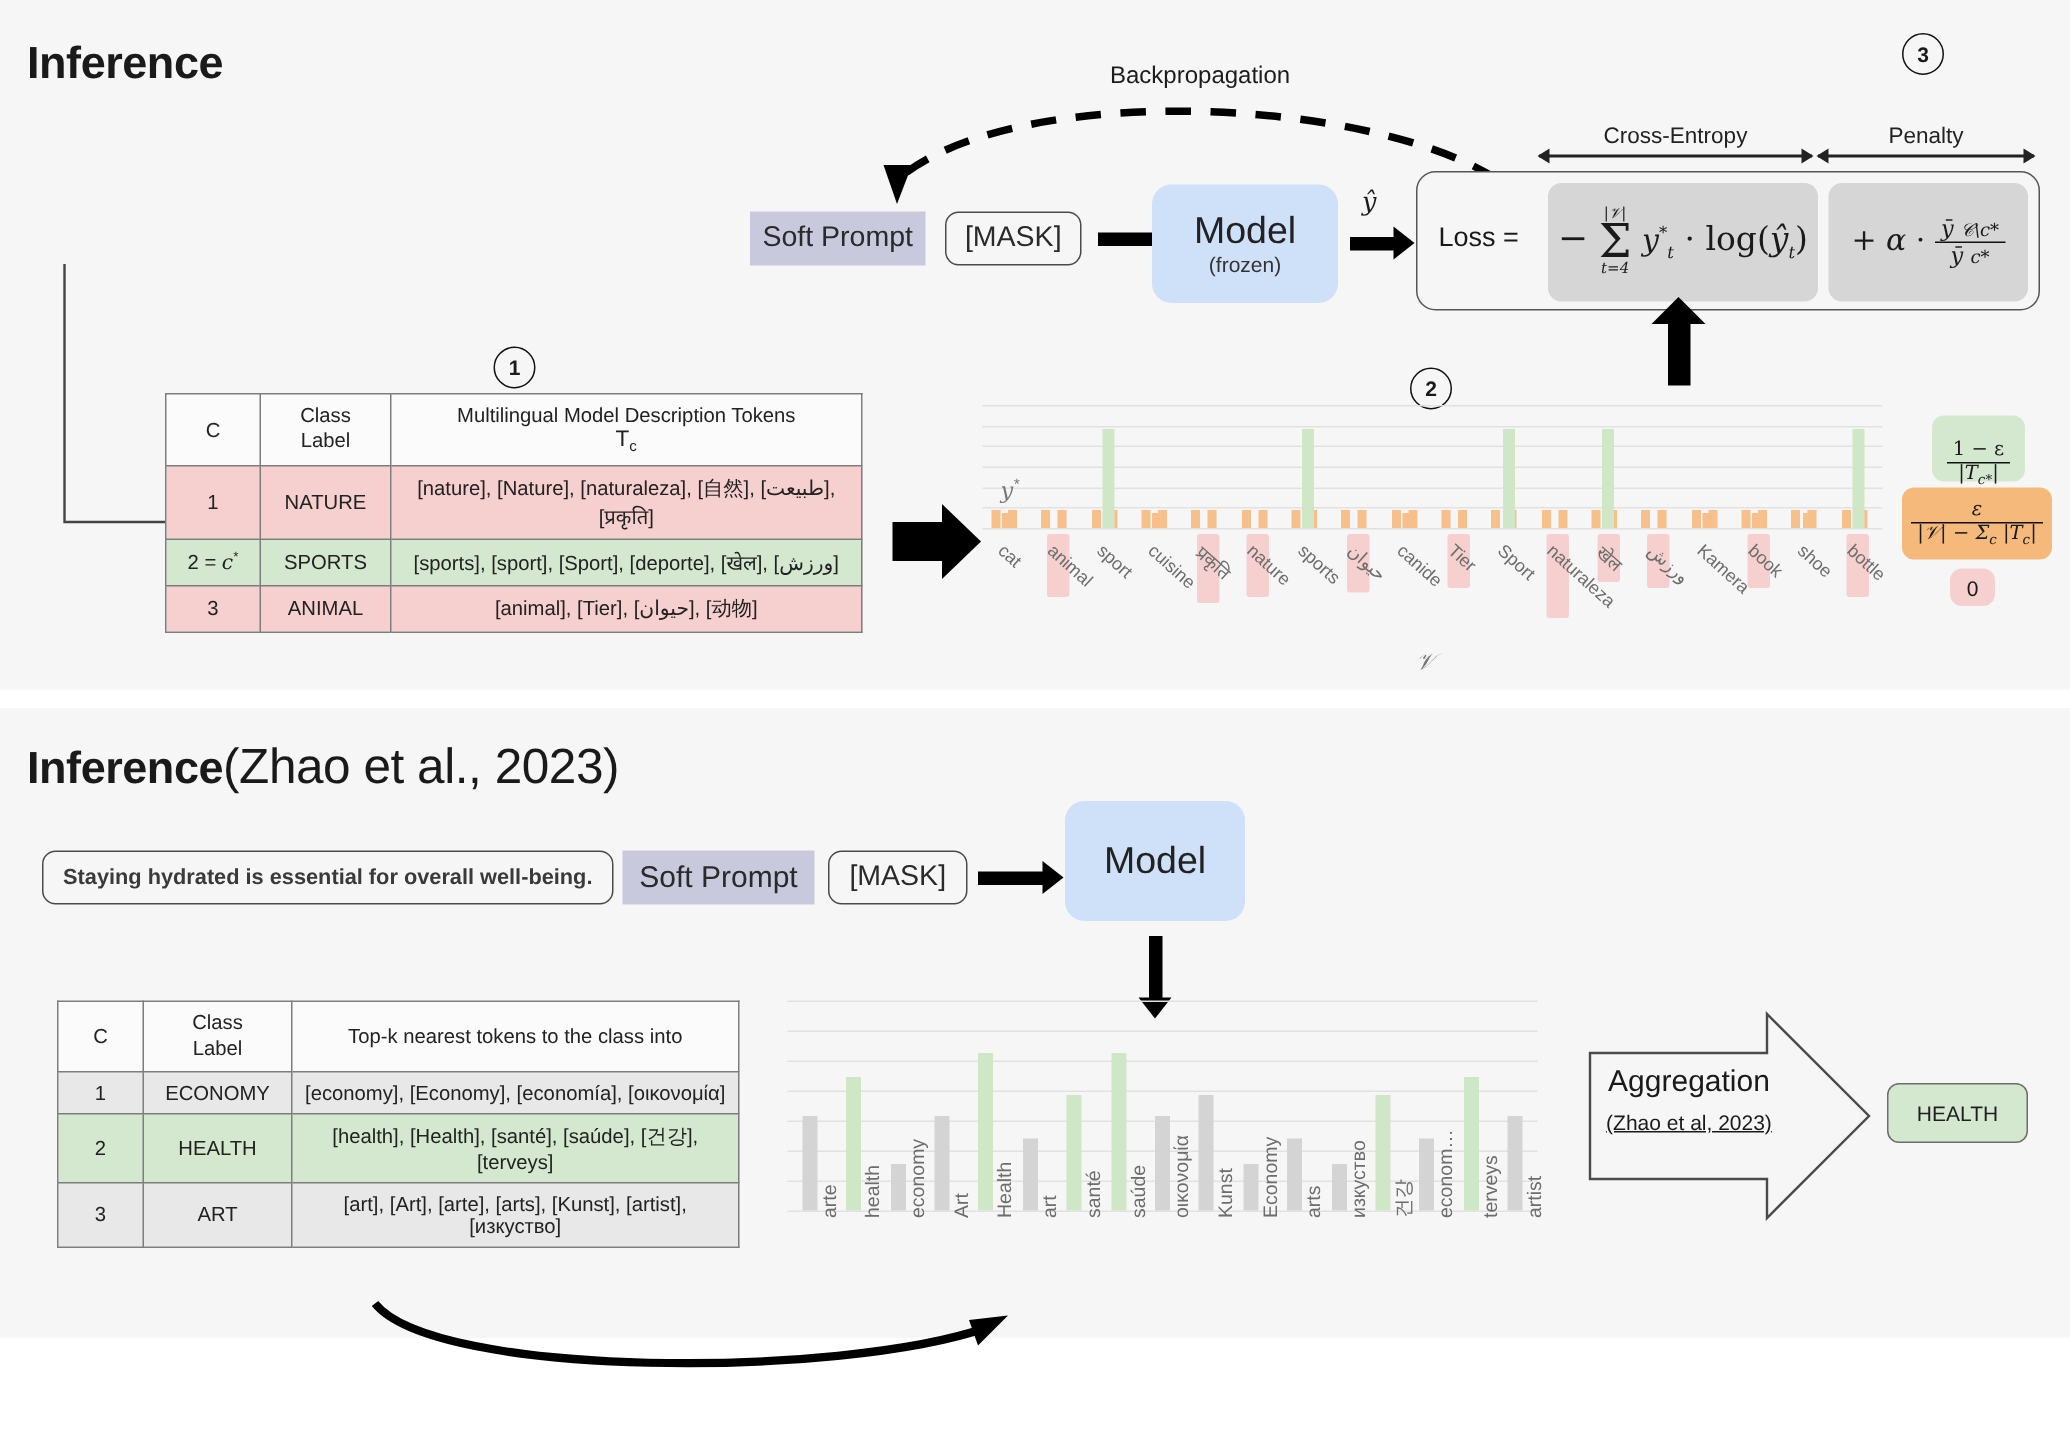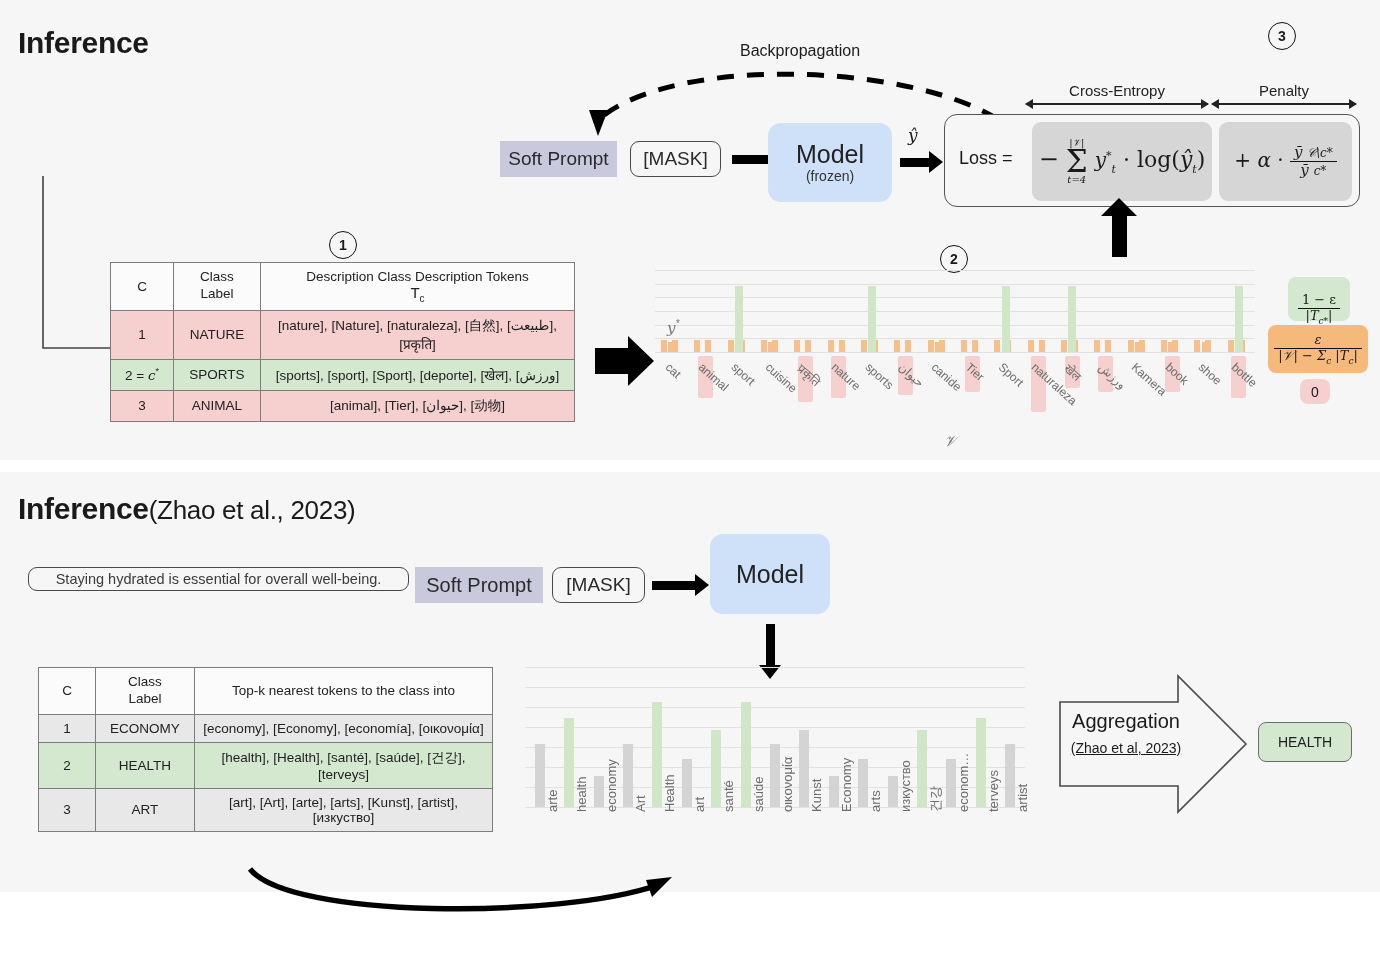--- a/index.html
+++ b/index.html
@@ -1,21 +1,21 @@
 <!DOCTYPE html>
 <html><head>
 <meta charset="utf-8">
 <style>
   html,body{margin:0;padding:0;background:#ffffff;}
   body{width:1380px;height:960px;font-family:"Liberation Sans",sans-serif;color:#1a1a1a;position:relative;overflow:hidden;}
   .panel{position:absolute;left:0;width:1380px;background:#f6f6f6;}
   #training-panel{top:0;height:460px;}
   #inference-panel{top:472px;height:420px;}
   .sec-title{position:absolute;font-weight:bold;font-size:30px;letter-spacing:-0.3px;}
-  .sec-sub{font-weight:normal;font-size:26px;}
+  .sec-sub{font-weight:normal;font-size:33px;}
   
   .pill{position:absolute;box-sizing:border-box;display:flex;align-items:center;justify-content:center;}
   .sentence-box{border:1.6px solid #4a4a4a;border-radius:9px;background:#f6f6f6;font-size:14.5px;color:#3a3a3a;padding:0 10px;}
   .soft-prompt{background:#c9c9de;font-size:19px;color:#2a2a2a;}
   .mask-box{border:1.6px solid #4a4a4a;border-radius:9px;background:#f6f6f6;font-size:19px;color:#2a2a2a;}
   .model-box{background:#cfe0f9;border-radius:13px;flex-direction:column;}
   .model-name{font-size:25px;color:#222;line-height:1.05;}
   .model-sub{font-size:14px;color:#333;}
   
   .arrow-h{position:absolute;height:9px;background:#000;}
@@ -123,21 +123,21 @@
 
   <div class="circnum" style="left:329px;top:231px;">1</div>
   <div class="circnum" style="left:940px;top:245px;">2</div>
 
   <table class="ftable" id="train-table" style="left:110px;top:262px;width:465px;">
     <thead>
         <tr>
       <th style="width:46px;">C</th>
       <th style="width:70px;line-height:1.25;">Class<br>Label</th>
       <th>
-        <span>Description Class Description Tokens</span><br>
+        <span>Multilingual Model Description Tokens</span><br>
         <span style="font-size:15px;">T</span><span style="font-size:10px;vertical-align:sub;">c</span>
       </th>
     </tr>
       </thead>
     <tbody id="train-tbody">
         <tr class="row-pink">
           <td>1</td>
           <td>NATURE</td>
           <td class="tok-cell">[nature], [Nature], [naturaleza], [自然], [طبيعت], [प्रकृति]</td>
         </tr>
@@ -259,21 +259,21 @@
   </div>
   <div class="legbox" style="left:1300px;top:379px;width:30px;height:25px;background:#f6cfcf;font-size:14px;">0</div>
 </div>
 
 <div class="panel" id="inference-panel">
 
   <div class="sec-title" style="left:18px;top:20px;">
     <span>Inference</span><span class="sec-sub">(Zhao et al., 2023)</span>
   </div>
 
-  <div class="pill sentence-box" style="left:28px;top:95px;width:381px;height:24px;">Staying hydrated is essential for overall well-being.</div>
+  <div class="pill sentence-box" style="left:28px;top:95px;width:381px;height:36px;font-weight:bold;">Staying hydrated is essential for overall well-being.</div>
   <div class="pill soft-prompt" style="left:415px;top:95px;width:128px;height:36px;font-size:20px;">Soft Prompt</div>
   <div class="pill mask-box" style="left:552px;top:95px;width:93px;height:36px;">[MASK]</div>
   <div class="arrow-h" style="left:652px;top:109px;width:44px;"></div>
 
   <div class="pill model-box" style="left:710px;top:62px;width:120px;height:80px;">
     <span class="model-name">Model</span>
   </div>
   <div class="arrow-v" style="left:766px;top:152px;height:42px;"></div>
 
   <table class="ftable" id="inf-table" style="left:38px;top:195px;width:455px;">

